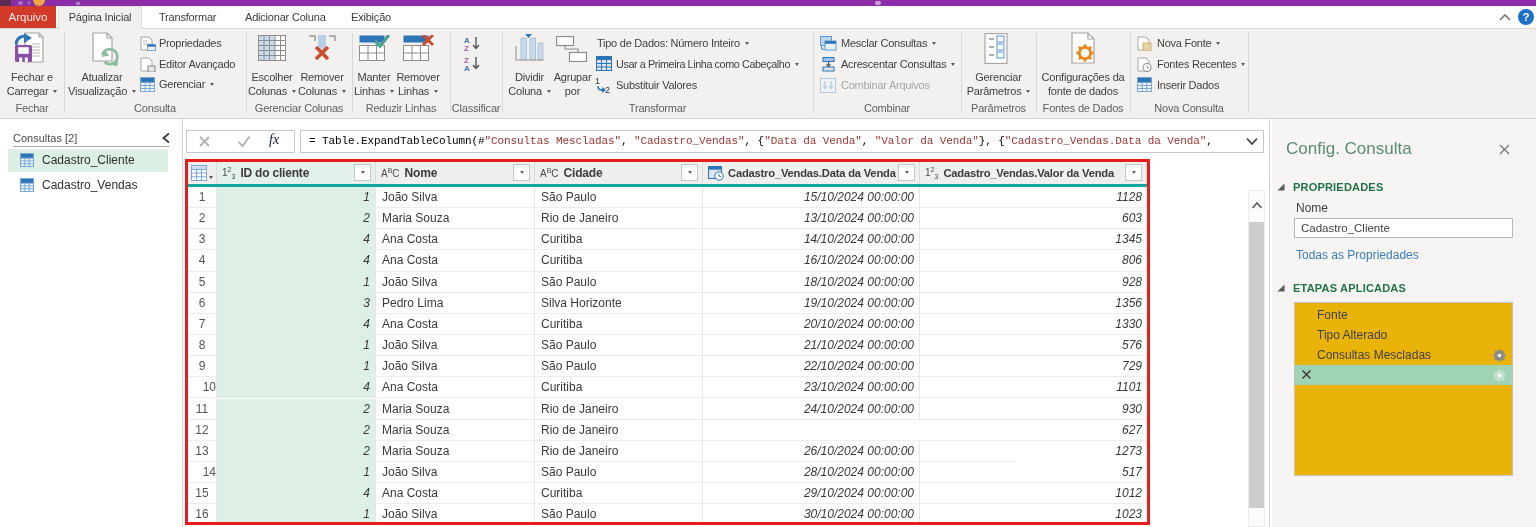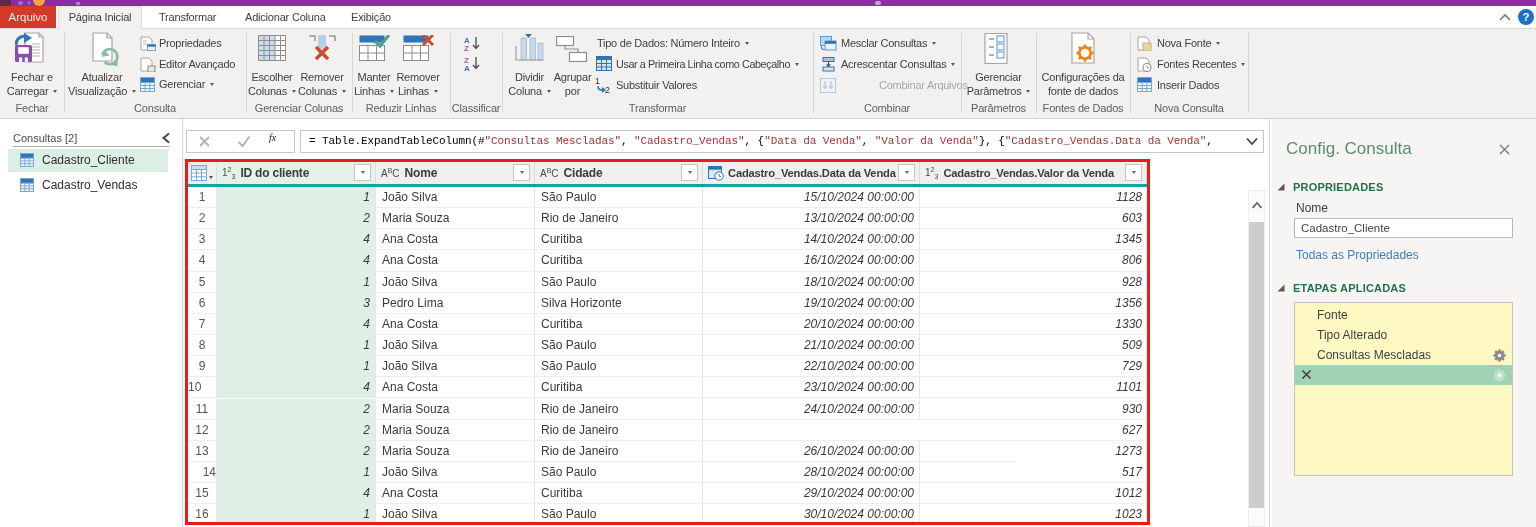--- a/index.html
+++ b/index.html
@@ -203,21 +203,21 @@
 <svg class="abs" style="left:820px;top:57px" width="17" height="15" viewBox="0 0 17 15">
     <rect x="3" y="0.5" width="11" height="4" fill="#9dc3e6" stroke="#2e75b5"></rect>
     <rect x="3" y="10" width="11" height="4" fill="#dce6f1" stroke="#2e75b5"></rect>
     <path d="M8.5 5 L8.5 9 M6.5 7 L8.5 9.5 L10.5 7" fill="none" stroke="#555" stroke-width="1.2"></path>
   </svg>
 <div class="srow" style="left:841px;top:57.5px">Acrescentar Consultas <span class="dn"></span></div>
 <svg class="abs" style="left:820px;top:78px" width="17" height="15" viewBox="0 0 17 15">
     <rect x="0.5" y="0.5" width="15" height="14" fill="#eef3f8" stroke="#b5c8dc"></rect>
     <path d="M5 3 L5 10 M3 8 L5 10.5 L7 8 M11 3 L11 10 M9 8 L11 10.5 L13 8" fill="none" stroke="#b5c8dc" stroke-width="1.2"></path>
   </svg>
-<div class="srow" style="left:879px;top:78.5px;color:#a9a7a5">Combinar Arquivos</div>
+<div class="srow" style="left:841px;top:78.5px;color:#a9a7a5">Combinar Arquivos</div>
 <svg class="abs" style="left:982px;top:33px" width="28" height="31" viewBox="0 0 28 31">
     <rect x="3" y="0.5" width="22" height="30" fill="#fff" stroke="#a8a6a4" stroke-width="1.2"></rect>
     <g stroke="#8f8d8b" stroke-width="1.4">
       <line x1="7" y1="6" x2="12" y2="6"></line>
       <line x1="7" y1="14" x2="12" y2="14"></line>
       <line x1="7" y1="22" x2="12" y2="22"></line>
     </g>
     <g fill="none" stroke="#6fa3d8" stroke-width="1.2">
       <rect x="15" y="3" width="7" height="6"></rect>
       <rect x="15" y="11" width="7" height="6"></rect>
@@ -285,21 +285,21 @@
     <line x1="0.5" y1="10.722222222222221" x2="13.5" y2="10.722222222222221" stroke="#7aa7d4" stroke-width="1"></line>
   </svg>
 <div class="abs" style="left:42px;top:178px;font-size:12px;color:#2f2f2f;line-height:14px">Cadastro_Vendas</div>
 <div class="abs" style="left:186px;top:130px;width:109px;height:23px;background:#fff;border:1px solid #c8c6c4"></div>
 <svg class="abs" style="left:198px;top:135px" width="13" height="13" viewBox="0 0 13 13">
     <path d="M2 2 L11 11 M11 2 L2 11" stroke="#b3b1af" stroke-width="1.8" fill="none"></path>
   </svg>
 <svg class="abs" style="left:237px;top:135px" width="14" height="13" viewBox="0 0 14 13">
     <path d="M1.5 7 L5.5 11 L12.5 1.5" stroke="#b3b1af" stroke-width="1.8" fill="none"></path>
   </svg>
-<div class="abs" style="left:269px;top:132px;font-family:'Liberation Serif',serif;font-style:italic;font-size:10px;color:#0f172a">fx</div>
+<div class="abs" style="left:269px;top:132px;font-family:'Liberation Serif',serif;font-style:italic;font-size:14px;color:#0f172a">fx</div>
 <div class="abs" style="left:300px;top:130px;width:964px;height:23px;background:#fff;border:1px solid #c8c6c4"></div>
 <div class="abs" style="left:309px;top:134.5px;width:930px;overflow:hidden;white-space:nowrap;font-family:'Liberation Mono',monospace;font-size:11px;letter-spacing:-0.1px"><span style="color:#000">= Table.ExpandTableColumn(#</span><span style="color:#9e3434">"Consultas Mescladas"</span><span style="color:#000">, </span><span style="color:#9e3434">"Cadastro_Vendas"</span><span style="color:#000">, {</span><span style="color:#9e3434">"Data da Venda"</span><span style="color:#000">, </span><span style="color:#9e3434">"Valor da Venda"</span><span style="color:#000">}, {</span><span style="color:#9e3434">"Cadastro_Vendas.Data da Venda"</span><span style="color:#000">, </span></div>
 <svg class="abs" style="left:1245px;top:136px" width="14" height="11" viewBox="0 0 14 11">
     <path d="M2 2.5 L7 8 L12 2.5" fill="none" stroke="#444" stroke-width="1.8"></path>
   </svg>
 <div class="abs" style="left:185px;top:159px;width:965px;height:366px;border:3px solid #e71c1c"></div>
 <div class="hdr-cell" style="left:188px;width:29px">
     <svg class="abs" style="left:3px;top:3px" width="16" height="16" viewBox="0 0 16 16">
       <rect x="0.5" y="0.5" width="15" height="15" fill="#fff" stroke="#7aa7d4"></rect>
       <rect x="0.5" y="0.5" width="15" height="4" fill="#cfdeed" stroke="#7aa7d4"></rect>
@@ -410,32 +410,32 @@
 <div class="cell lt" style="left:347px;width:168px">Curitiba</div>
 <div class="cell it" style="left:515px;width:217px">20/10/2024 00:00:00</div>
 <div class="cell it" style="left:732px;width:227px;border-right:none">1330</div>
 </div>
 <div class="abs" style="left:0;top:148.05px;width:959px;height:21.15px;border-bottom:1px solid #ededed">
 <div class="cell" style="left:0;width:29px;color:#555;text-align:center">8</div>
 <div class="cell it" style="left:29px;width:159px;background:#def0e5">1</div>
 <div class="cell lt" style="left:188px;width:159px">João Silva</div>
 <div class="cell lt" style="left:347px;width:168px">São Paulo</div>
 <div class="cell it" style="left:515px;width:217px">21/10/2024 00:00:00</div>
-<div class="cell it" style="left:732px;width:227px;border-right:none">509</div>
+<div class="cell it" style="left:732px;width:227px;border-right:none">576</div>
 </div>
 <div class="abs" style="left:0;top:169.20px;width:959px;height:21.15px;border-bottom:1px solid #ededed">
 <div class="cell" style="left:0;width:29px;color:#555;text-align:center">9</div>
 <div class="cell it" style="left:29px;width:159px;background:#def0e5">1</div>
 <div class="cell lt" style="left:188px;width:159px">João Silva</div>
 <div class="cell lt" style="left:347px;width:168px">São Paulo</div>
 <div class="cell it" style="left:515px;width:217px">22/10/2024 00:00:00</div>
 <div class="cell it" style="left:732px;width:227px;border-right:none">729</div>
 </div>
 <div class="abs" style="left:0;top:190.35px;width:959px;height:21.15px;border-bottom:1px solid #ededed">
-<div class="cell" style="left:0;width:29px;color:#555;text-align:left">10</div>
+<div class="cell" style="left:0;width:29px;color:#555;text-align:right">10</div>
 <div class="cell it" style="left:29px;width:159px;background:#def0e5">4</div>
 <div class="cell lt" style="left:188px;width:159px">Ana Costa</div>
 <div class="cell lt" style="left:347px;width:168px">Curitiba</div>
 <div class="cell it" style="left:515px;width:217px">23/10/2024 00:00:00</div>
 <div class="cell it" style="left:732px;width:227px;border-right:none">1101</div>
 </div>
 <div class="abs" style="left:0;top:211.50px;width:959px;height:21.15px;border-bottom:1px solid #ededed">
 <div class="cell" style="left:0;width:29px;color:#555;text-align:center">11</div>
 <div class="cell it" style="left:29px;width:159px;background:#def0e5">2</div>
 <div class="cell lt" style="left:188px;width:159px">Maria Souza</div>
@@ -497,21 +497,21 @@
   </svg>
 <div class="abs" style="left:1277px;top:181px;font-size:11px;font-weight:bold;color:#217346;letter-spacing:0.2px"><svg width="8" height="8" viewBox="0 0 8 8" style="margin-right:8px">
       <polygon points="7.5,0.5 7.5,7.5 0.5,7.5" fill="#5a5a5a"></polygon>
     </svg>PROPRIEDADES</div>
 <div class="abs" style="left:1296px;top:201px;font-size:12px;color:#3f3f3f">Nome</div>
 <div class="abs" style="left:1294px;top:218px;width:219px;height:20px;background:#fff;border:1px solid #b9b7b5;font-size:11.5px;color:#444;line-height:19px;padding-left:6px">Cadastro_Cliente</div>
 <div class="abs" style="left:1296px;top:248px;font-size:12px;color:#3e7dbf">Todas as Propriedades</div>
 <div class="abs" style="left:1277px;top:282px;font-size:11px;font-weight:bold;color:#217346;letter-spacing:0.2px"><svg width="8" height="8" viewBox="0 0 8 8" style="margin-right:8px">
       <polygon points="7.5,0.5 7.5,7.5 0.5,7.5" fill="#5a5a5a"></polygon>
     </svg>ETAPAS APLICADAS</div>
-<div class="abs" style="left:1294px;top:302px;width:219px;height:174px;background:#fef9c3;border:1px solid #c4c2c0;overflow:hidden">
+<div class="abs" style="left:1294px;top:302px;width:219px;height:174px;background:#eab308;border:1px solid #c4c2c0;overflow:hidden">
 <div class="step" style="left:22px;top:2px;position:absolute">Fonte</div>
 <div class="step" style="left:22px;top:22px;position:absolute">Tipo Alterado</div>
 <div class="step" style="left:22px;top:42px;position:absolute">Consultas Mescladas</div>
 <svg style="position:absolute;left:198px;top:46px" width="13" height="13" viewBox="0 0 13 13">
       <rect x="5.2" y="0.3999999999999999" width="2.6" height="2.6" fill="#8a8a8a" transform="rotate(0 6.5 6.5)"></rect>
       <rect x="5.2" y="0.3999999999999999" width="2.6" height="2.6" fill="#8a8a8a" transform="rotate(45 6.5 6.5)"></rect>
       <rect x="5.2" y="0.3999999999999999" width="2.6" height="2.6" fill="#8a8a8a" transform="rotate(90 6.5 6.5)"></rect>
       <rect x="5.2" y="0.3999999999999999" width="2.6" height="2.6" fill="#8a8a8a" transform="rotate(135 6.5 6.5)"></rect>
       <rect x="5.2" y="0.3999999999999999" width="2.6" height="2.6" fill="#8a8a8a" transform="rotate(180 6.5 6.5)"></rect>
       <rect x="5.2" y="0.3999999999999999" width="2.6" height="2.6" fill="#8a8a8a" transform="rotate(225 6.5 6.5)"></rect>

